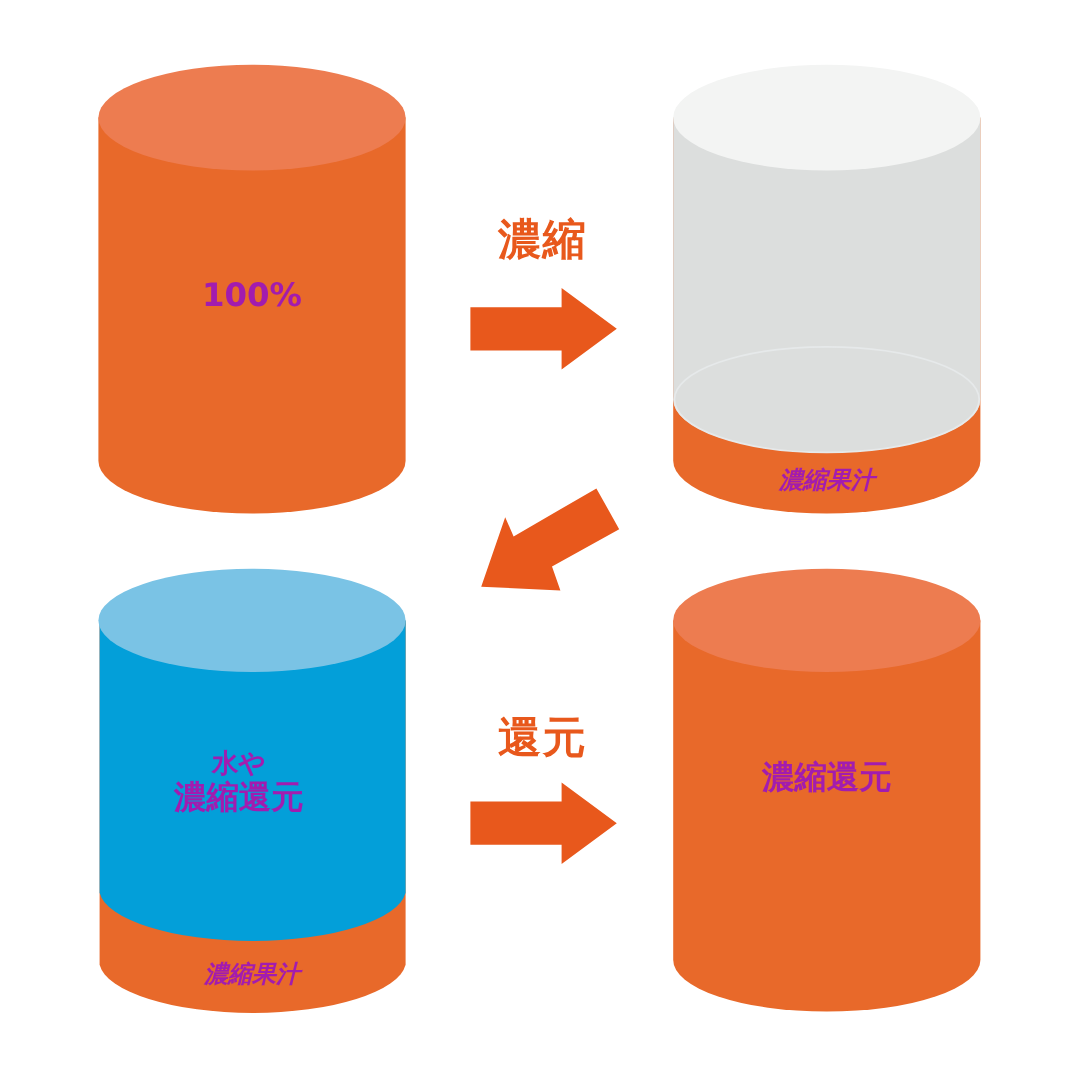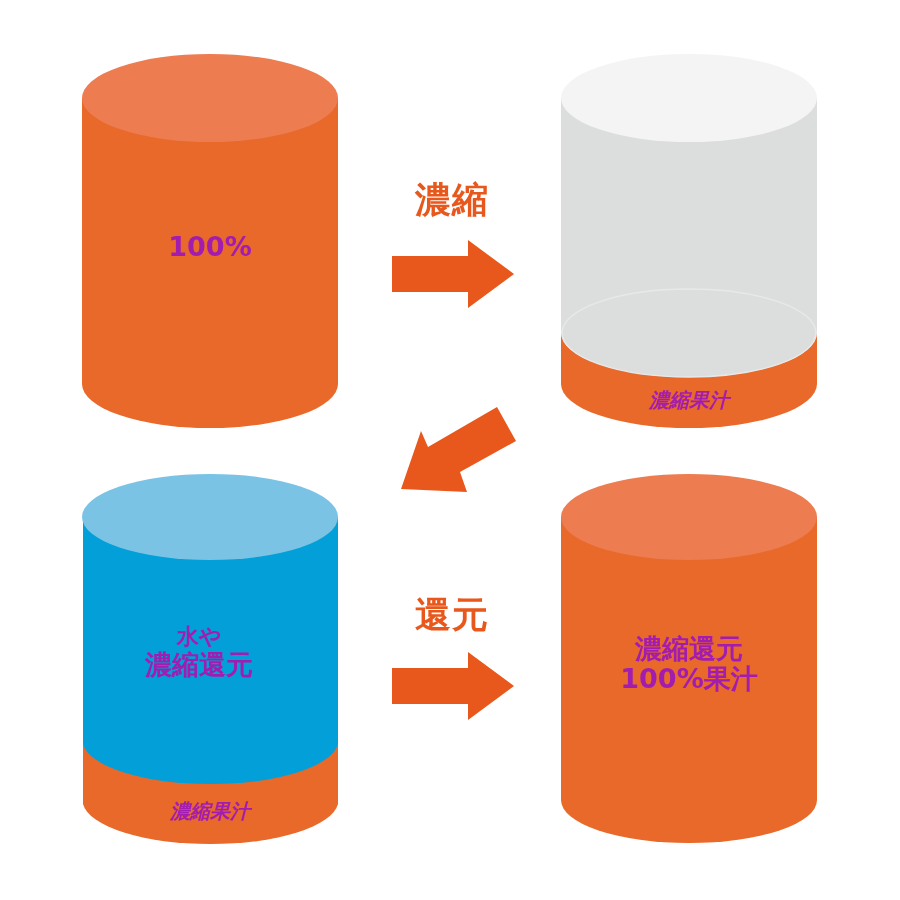--- a/index.html
+++ b/index.html
@@ -56,17 +56,16 @@
 
 <div class="label big" style="left:199px; top:625px;">
   <div style="font-size:22px;">水や</div>
   <div>濃縮還元</div>
 </div>
 
 <div class="label small" style="left:210px; top:800px;">濃縮果汁</div>
 
 <div class="label big" style="left:689px; top:634px;">
   <div>濃縮還元</div>
-  <div>100%果汁</div>
 </div>
 
 <div class="step" style="left:452px; top:176px;">濃縮</div>
 <div class="step" style="left:452px; top:591px;font-family:Liberation Mono, monospace;">還元</div>
 
 </body></html>

